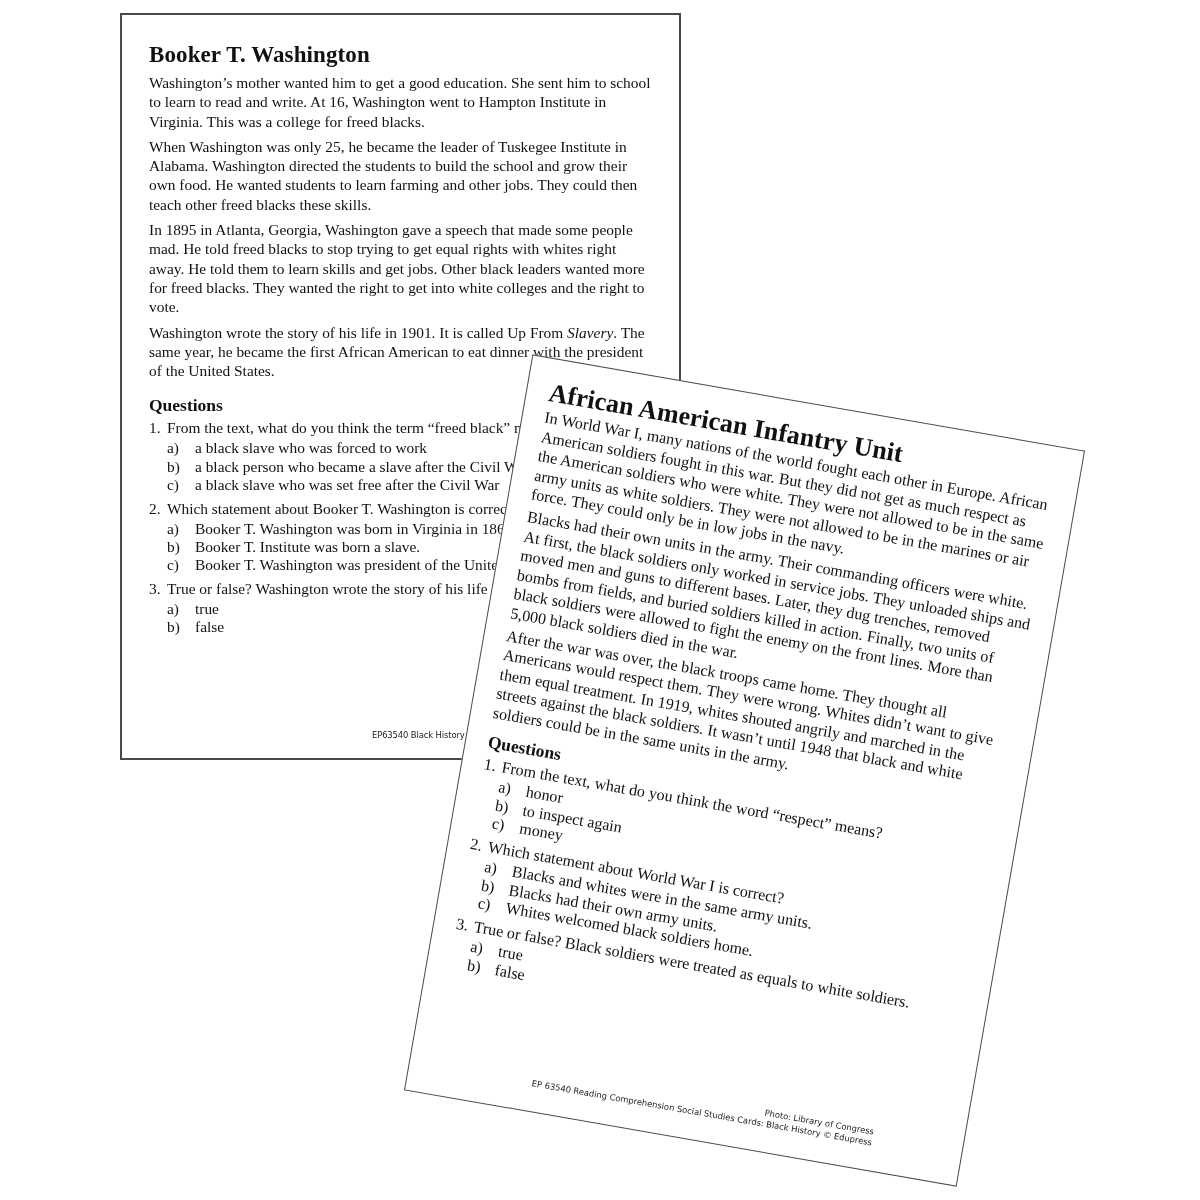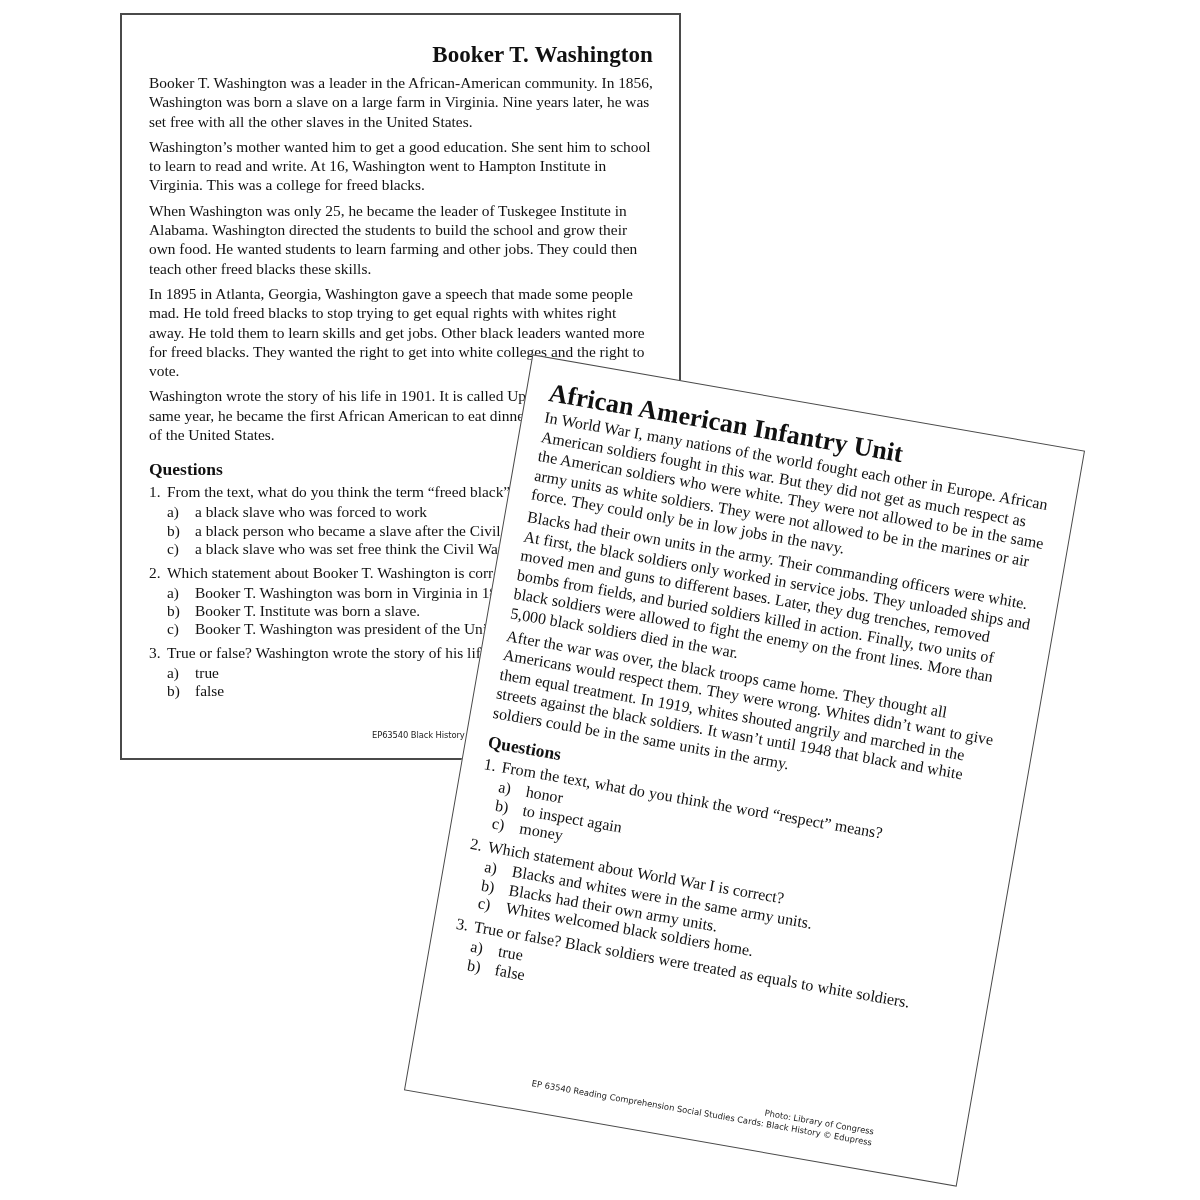--- a/index.html
+++ b/index.html
@@ -41,21 +41,20 @@
       border-width: 1.6px;
     }
     .card-title {
       font-weight: bold;
       margin: 0 0 4px 0;
       letter-spacing: 0.1px;
     }
     #card-1 .card-title {
       font-size: 23px;
       line-height: 28px;
-      text-align: right;
     }
     #card-2 .card-title {
       font-size: 26px;
       line-height: 28px;
       margin-bottom: 1px;
     }
     .para {
       margin: 0 0 6px 0;
       font-size: 15.4px;
       line-height: 19.3px;
@@ -127,21 +126,20 @@
       color: #222;
     }
     #card-2 .footer-wrap .fl { display: block; white-space: nowrap; }
   </style>
 </head>
 <body>
 
 <div class="card" id="card-1">
   <h1 class="card-title">Booker T. Washington</h1>
 
-  <p class="para">Booker T. Washington was a leader in the African-American community. In 1856, Washington was born a slave on a large farm in Virginia. Nine years later, he was set free with all the other slaves in the United States.</p>
   <p class="para">Washington’s mother wanted him to get a good education. She sent him to school to learn to read and write. At 16, Washington went to Hampton Institute in Virginia. This was a college for freed blacks.</p>
   <p class="para">When Washington was only 25, he became the leader of Tuskegee Institute in Alabama. Washington directed the students to build the school and grow their own food. He wanted students to learn farming and other jobs. They could then teach other freed blacks these skills.</p>
   <p class="para">In 1895 in Atlanta, Georgia, Washington gave a speech that made some people mad. He told freed blacks to stop trying to get equal rights with whites right away. He told them to learn skills and get jobs. Other black leaders wanted more for freed blacks. They wanted the right to get into white colleges and the right to vote.</p>
   <p class="para"><span>Washington wrote the story of his life in 1901. It is called Up From </span><em>Slavery</em><span>. The same year, he became the first African American to eat dinner with the president of the United States.</span></p>
 
   <div class="questions-heading">Questions</div>
 
   <div class="question">
     <div class="q-stem">
         <span class="q-num">1.</span>
@@ -151,21 +149,21 @@
       <li class="option">
           <span class="opt-letter">a)</span>
           <span>a black slave who was forced to work</span>
         </li>
       <li class="option">
           <span class="opt-letter">b)</span>
           <span>a black person who became a slave after the Civil War</span>
         </li>
       <li class="option">
           <span class="opt-letter">c)</span>
-          <span>a black slave who was set free think the Civil War</span>
+          <span>a black slave who was set free after the Civil War</span>
         </li>
     </ul>
   </div>
 
   <div class="question">
     <div class="q-stem">
         <span class="q-num">2.</span>
         <span>Which statement about Booker T. Washington is correct?</span>
       </div>
     <ul class="options">

